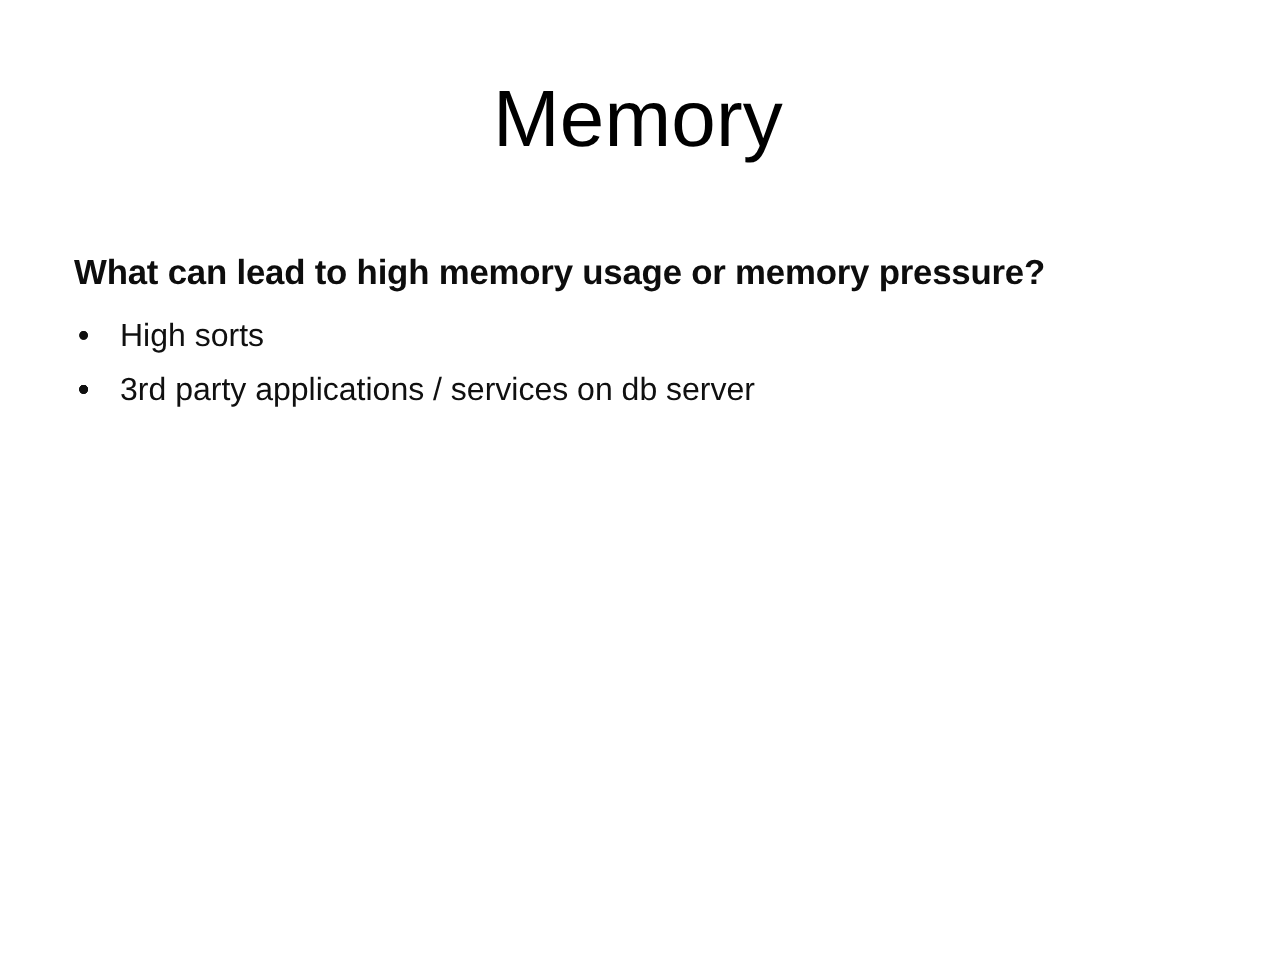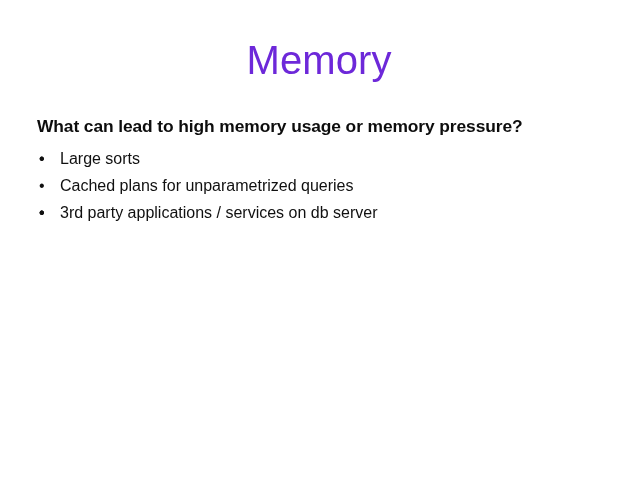--- a/index.html
+++ b/index.html
@@ -22,27 +22,27 @@
   .slide-title {
     position: absolute;
     left: 0;
     top: 36px;
     width: 638px;
     text-align: center;
     font-family: "Liberation Sans", sans-serif;
     font-size: 40px;
     font-weight: 400;
     line-height: 48px;
-    color: #6d28d9;
+    color: #000000;
     letter-spacing: 0.1px;
   }
   .body-block {
     position: absolute;
     left: 37px;
-    top: 114px;
+    top: 124px;
     width: 570px;
   }
   .lead-question {
     font-family: "Liberation Sans", sans-serif;
     font-size: 17.4px;
     font-weight: 700;
     line-height: 24px;
     color: #0d0d0d;
     margin: 0 0 7px 0;
     letter-spacing: -0.1px;
@@ -89,26 +89,25 @@
     <p class="lead-question">What can lead to high memory usage or memory pressure?</p>
 
     <ul class="bullet-list">
 
       <li class="bullet-item">
         <span class="bullet-marker">•</span>
       </li>
 
       <li class="bullet-item">
         <span class="bullet-marker">•</span>
-        <span class="bullet-text">Large sorts</span>
+        <span class="bullet-text">High sorts</span>
       </li>
 
       <li class="bullet-item">
         <span class="bullet-marker">•</span>
-        <span class="bullet-text">Cached plans for unparametrized queries</span>
       </li>
 
       <li class="bullet-item">
         <span class="bullet-marker">•</span>
       </li>
 
       <li class="bullet-item">
         <span class="bullet-marker">•</span>
       </li>
 

